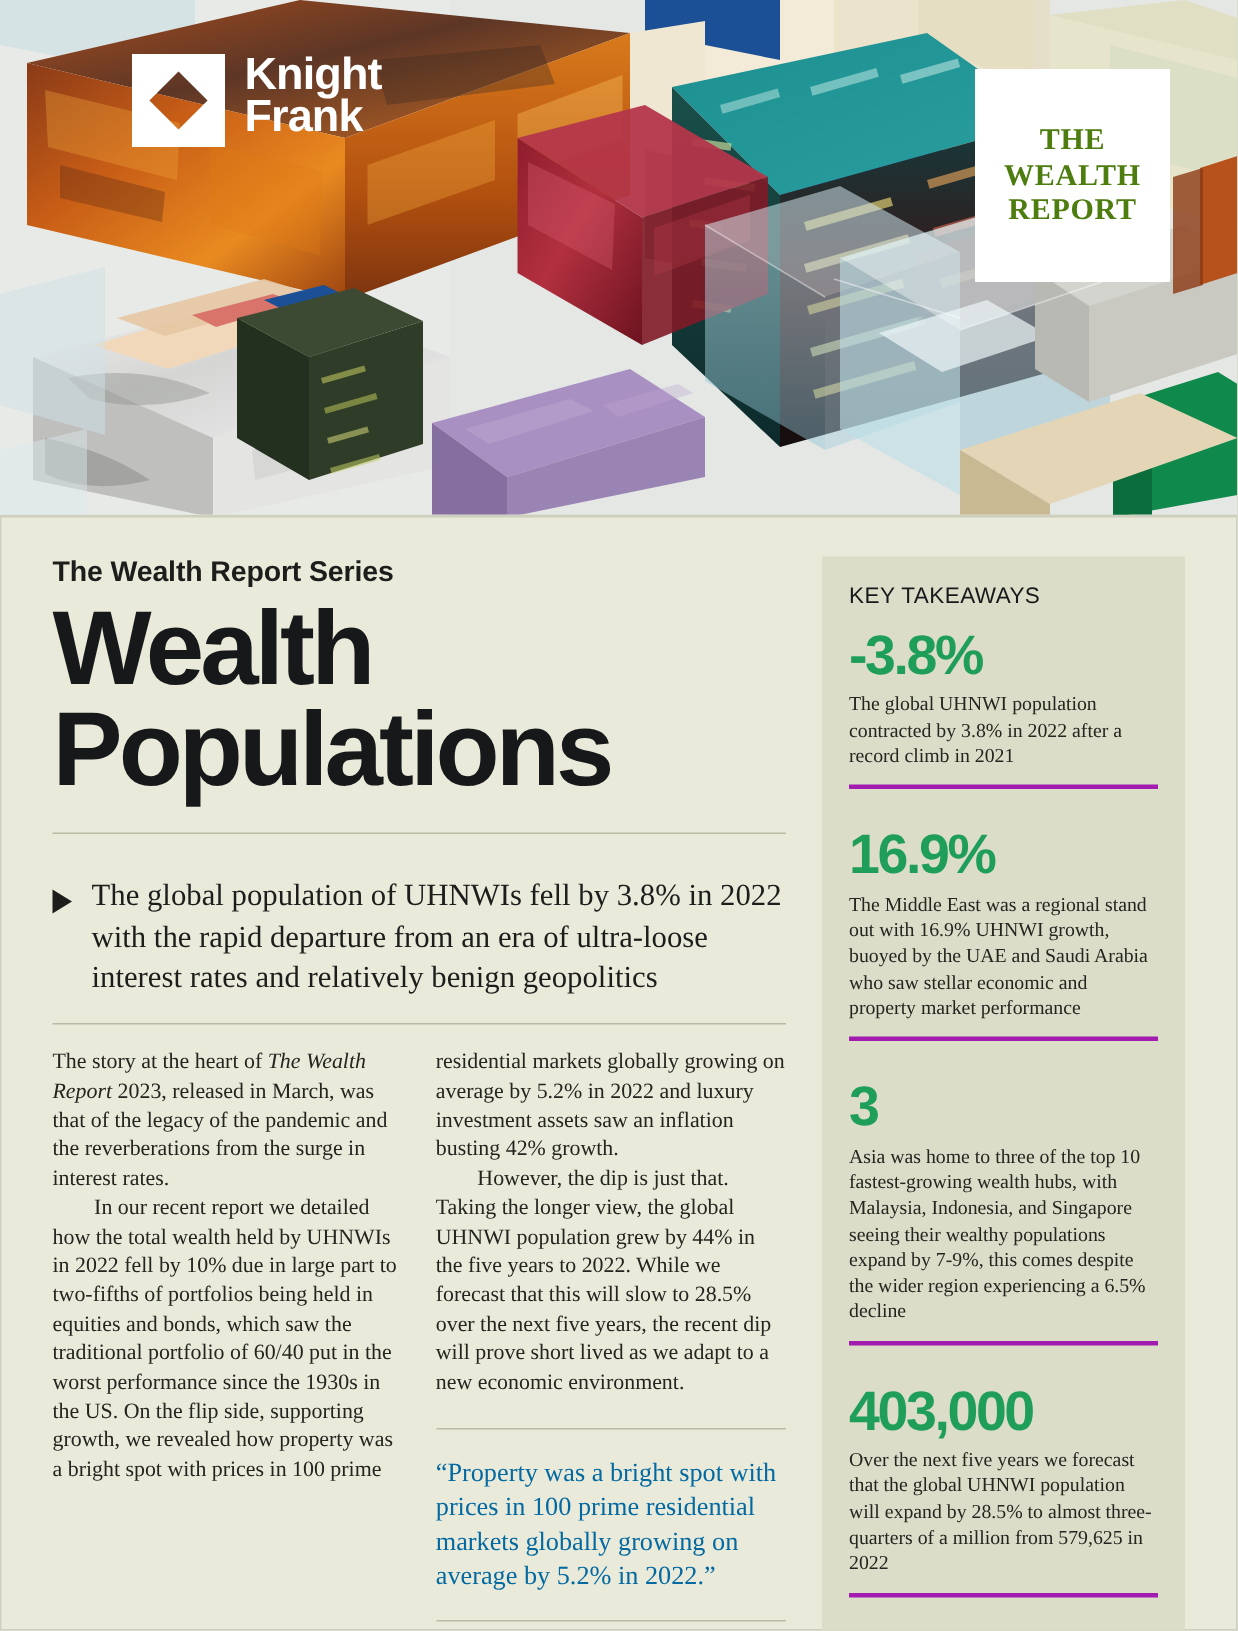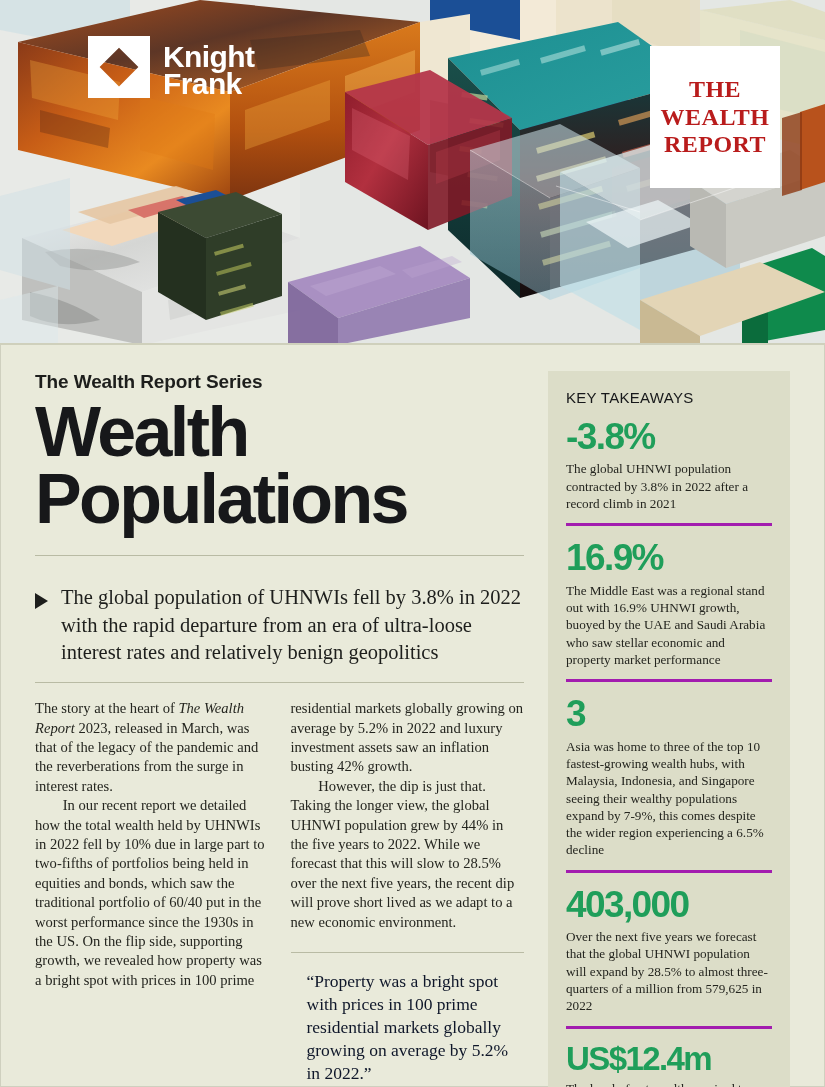--- a/index.html
+++ b/index.html
@@ -28,21 +28,21 @@
     overflow: hidden;
     background: #dfe2de;
     border-bottom: 2px solid #cfd0bc;
   }
   .hero-canvas { position: absolute; inset: 0; }
   .hero-canvas svg { display: block; width: 825px; height: 345px; }
 
   .kf-logo {
     position: absolute;
     left: 55px; top: 36px;
-    display: flex; align-items: flex-end; gap: 13px;
+    display: flex; align-items: flex-start; gap: 13px;
     z-index: 5;
     padding-left: 33px;
   }
   .kf-mark { width: 62px; height: 62px; }
   .kf-words {
     color: #ffffff;
     font-weight: 700;
     font-size: 30px;
     line-height: .92;
     letter-spacing: -0.6px;
@@ -55,23 +55,23 @@
     width: 130px; height: 142px;
     background: #ffffff;
     z-index: 5;
     display: flex; flex-direction: column;
     align-items: center; justify-content: center;
     gap: 1px;
   }
   .twr-badge span {
     font-family: "Liberation Serif", serif;
     font-weight: 700;
-    font-size: 24px;
+    font-size: 20px;
     letter-spacing: 0.5px;
-    color: #b91c1c;
+    color: #4d7c0f;
     line-height: 1.12;
     text-align: center;
   }
 
   
   .content {
     position: relative;
     display: flex;
     padding: 26px 35px 0 35px;
     gap: 0;
@@ -137,22 +137,21 @@
   .pullquote {
     margin-top: 20px;
     padding: 17px 0 18px 0;
     border-top: 1px solid #b9bba4;
     border-bottom: 1px solid #b9bba4;
   }
   .pullquote p {
     font-family: "Liberation Serif", serif;
     font-size: 17.5px;
     line-height: 1.32;
-    color: #0f172a;
-    margin-left: 16px;
+    color: #0369a1;
   }
 
   
   .side-panel {
     background: #dcddc8;
     padding: 18px 18px 22px 18px;
     min-height: 660px;
   }
   .side-head {
     font-size: 15px;
@@ -163,20 +162,21 @@
   }
   .take { padding-bottom: 11px; }
   .take + .take { border-top: 3px solid #a21caf; padding-top: 13px; }
   .take-stat {
     font-size: 37px;
     font-weight: 700;
     letter-spacing: -1.6px;
     line-height: 1.04;
     color: #1f9e5a;
     margin-bottom: 4px;
+    margin-top: 12px;
   }
   .take-stat.sm { font-size: 33px; }
   .take-text {
     font-family: "Liberation Serif", serif;
     font-size: 13.2px;
     line-height: 1.31;
     color: #24251f;
   }
 </style>
 </head>

